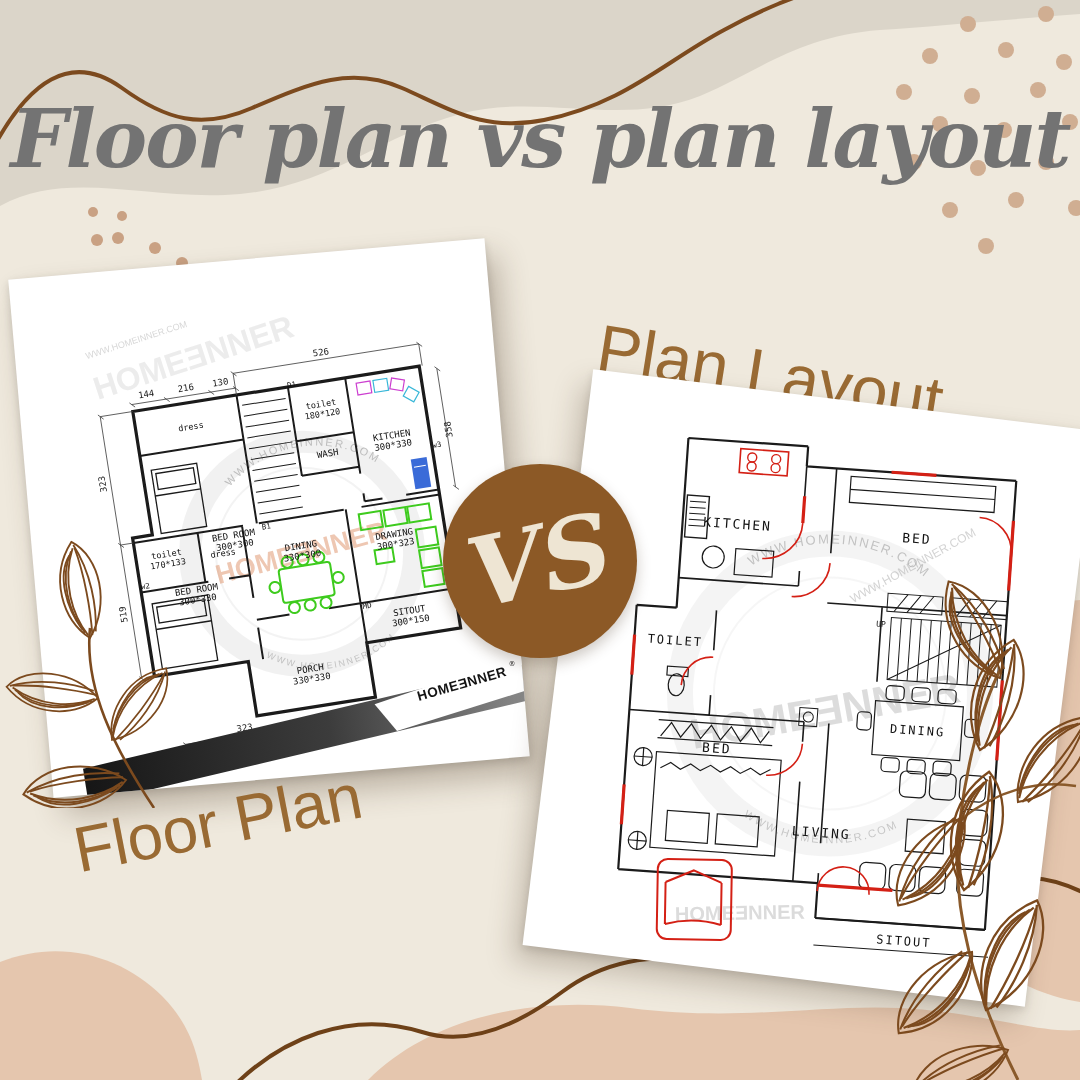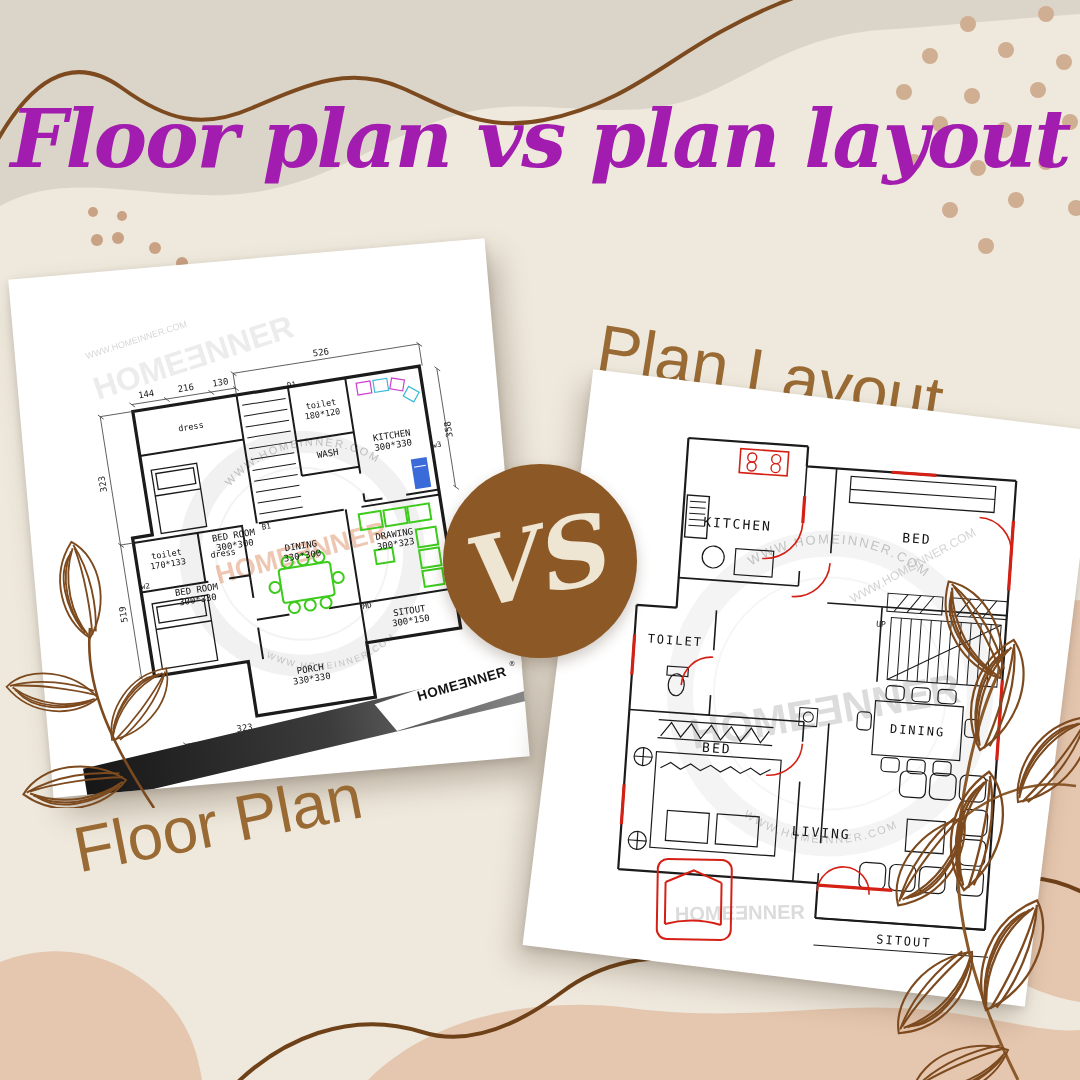--- a/index.html
+++ b/index.html
@@ -1,21 +1,21 @@
 <!DOCTYPE html>
 <html><head>
 <meta charset="utf-8">
 <style>
   html,body{margin:0;padding:0;background:#777;}
   .canvas{position:relative;width:1080px;height:1080px;overflow:hidden;background:#EFE9DD;
           font-family:"Liberation Sans",sans-serif;}
   .layer{position:absolute;left:0;top:0;width:100%;height:100%;}
   .poster-title{position:absolute;left:0;right:0;top:92px;text-align:center;
     font-family:"DejaVu Serif",serif;font-style:italic;font-weight:bold;
-    font-size:80px;color:#a21caf;letter-spacing:-2px;z-index:2;white-space:nowrap;}
+    font-size:80px;color:#737373;letter-spacing:-2px;z-index:2;white-space:nowrap;}
   .sheet{position:absolute;background:#fff;overflow:hidden;}
   .sheet-left{left:30px;top:258px;width:478px;height:520px;transform:rotate(-5deg);
     box-shadow:10px 18px 30px rgba(70,50,30,.30), 0 3px 8px rgba(0,0,0,.14);z-index:3;}
   .sheet-right{left:556px;top:398px;width:506px;height:580px;transform:rotate(7deg);
     box-shadow:-8px 16px 28px rgba(70,50,30,.26), 0 3px 8px rgba(0,0,0,.12);z-index:5;}
   .caption{position:absolute;color:#996A33;font-family:"Liberation Sans",sans-serif;
     white-space:nowrap;z-index:4;}
   .caption-floor{left:72px;top:786px;font-size:64px;transform:rotate(-11deg);}
   .caption-layout{left:596px;top:336px;font-size:66px;transform:rotate(9deg);}
   .vs-badge{position:absolute;left:443px;top:464px;width:194px;height:194px;border-radius:50%;

